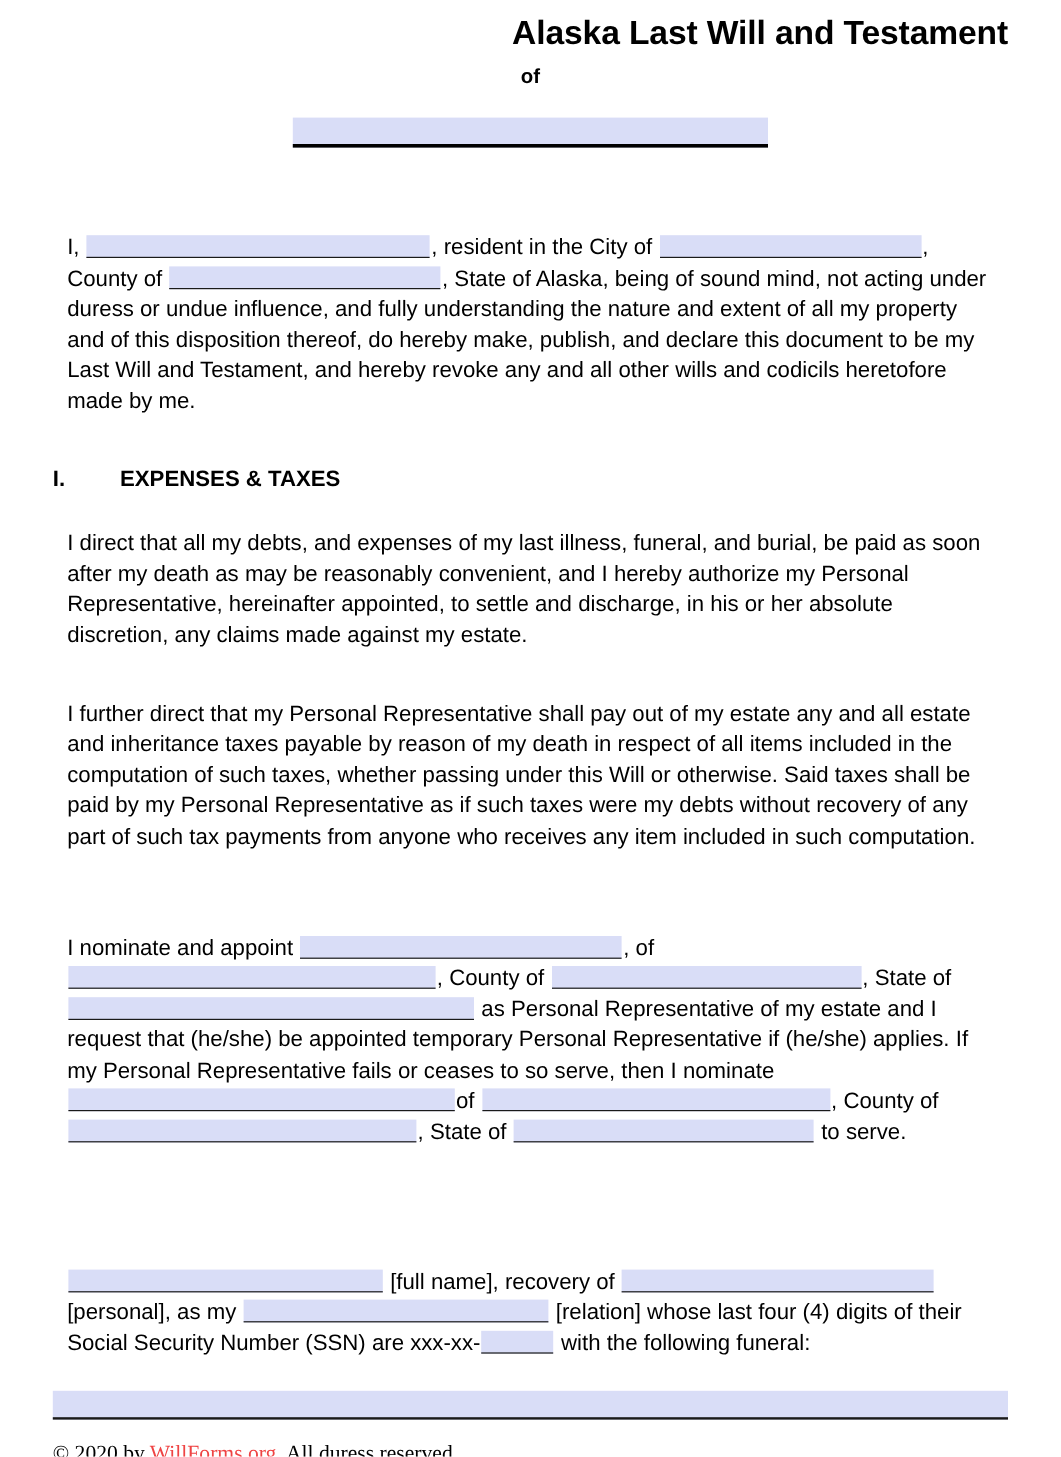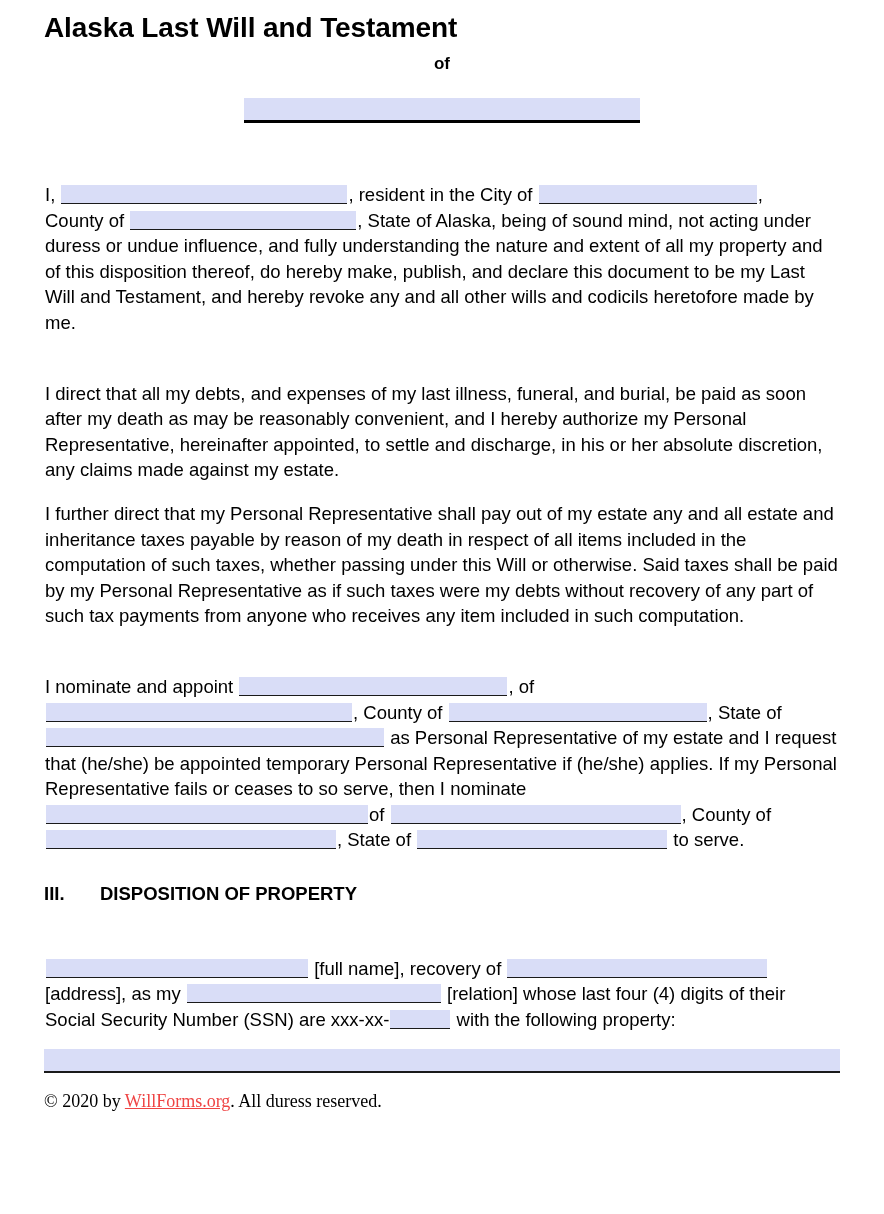--- a/index.html
+++ b/index.html
@@ -22,21 +22,21 @@
   }
   .content {
     position: absolute;
     left: 44px;
     top: 0;
     width: 796px;
   }
 
   
   .doc-title {
-    text-align: left;
+    text-align: right;
     font-size: 28px;
     font-weight: bold;
     letter-spacing: -0.1px;
     line-height: 1.0;
     margin: 0;
     padding-top: 14px;
   }
   .doc-subtitle {
     text-align: center;
     font-size: 17px;
@@ -54,21 +54,21 @@
     height: 22px;
     background: #d9ddf7;
     border-bottom: 3px solid #000000;
     vertical-align: middle;
   }
 
   
   .body-text {
     font-size: 18.5px;
     line-height: 25.6px;
-    margin: 1px;
+    margin: 12px;
     text-align: left;
   }
   .gap-lg { height: 58px; }
   .gap-md { height: 27px; }
   .gap-sm { height: 16px; }
 
   
   .section-heading {
     font-size: 18.5px;
     font-weight: bold;
@@ -150,49 +150,49 @@
     <div class="title-field-row">
       <span class="title-field"></span>
     </div>
 
     <div class="gap-lg"></div>
 
     <p class="body-text"><span>I, </span><span class="fld w-name"></span><span>, resident in the City of </span><span class="fld w-city"></span><span>,</span><br><span>County of </span><span class="fld w-county"></span><span>, State of Alaska, being of sound mind, not acting under duress or undue influence, and fully understanding the nature and extent of all my property and of this disposition thereof, do hereby make, publish, and declare this document to be my Last Will and Testament, and hereby revoke any and all other wills and codicils heretofore made by me.</span></p>
 
     <div class="gap-md"></div>
 
+    <div class="section-heading"><span class="section-num">I.</span><span>EXPENSES &amp; TAXES</span></div>
 
     <div class="gap-sm"></div>
 
     <p class="body-text">I direct that all my debts, and expenses of my last illness, funeral, and burial, be paid as soon after my death as may be reasonably convenient, and I hereby authorize my Personal Representative, hereinafter appointed, to settle and discharge, in his or her absolute discretion, any claims made against my estate.</p>
 
     <div class="gap-sm"></div>
 
     <p class="body-text">I further direct that my Personal Representative shall pay out of my estate any and all estate and inheritance taxes payable by reason of my death in respect of all items included in the computation of such taxes, whether passing under this Will or otherwise. Said taxes shall be paid by my Personal Representative as if such taxes were my debts without recovery of any part of such tax payments from anyone who receives any item included in such computation.</p>
 
     <div class="gap-md"></div>
 
 
     <div class="gap-sm"></div>
 
     <p class="body-text"><span>I nominate and appoint </span><span class="fld w-pr-name"></span><span>, of </span><br><span class="fld w-pr-addr"></span><span>, County of </span><span class="fld w-pr-county"></span><span>, State of </span><br><span class="fld w-pr-state"></span><span> as Personal Representative of my estate and I request that (he/she) be appointed temporary Personal Representative if (he/she) applies. If my Personal Representative fails or ceases to so serve, then I nominate </span><br><span class="fld w-alt-name"></span><span>of </span><span class="fld w-alt-addr"></span><span>, County of </span><br><span class="fld w-alt-city"></span><span>, State of </span><span class="fld w-alt-state"></span><span> to serve.</span></p>
 
     <div class="gap-md"></div>
 
-    <div class="section-heading"><span class="section-num">III.</span><span>DISPOSITION OF PROPERTY</span></div>
-
-    <div class="gap-sm"></div>
-
-
-    <div class="gap-sm"></div>
-
-
-    <div class="gap-sm"></div>
-
-    <p class="body-text"><span class="fld w-bname"></span><span> [full name], recovery of </span><span class="fld w-baddr"></span><br><span>[address], as my </span><span class="fld w-brel"></span><span> [relation] whose last four (4) digits of their Social Security Number (SSN) are xxx-xx-</span><span class="fld w-ssn"></span><span> with the following property:</span></p>
+
+    <div class="gap-sm"></div>
+
+
+    <div class="gap-sm"></div>
+
+
+    <div class="gap-sm"></div>
+
+    <p class="body-text"><span class="fld w-bname"></span><span> [full name], recovery of </span><span class="fld w-baddr"></span><br><span>[personal], as my </span><span class="fld w-brel"></span><span> [relation] whose last four (4) digits of their Social Security Number (SSN) are xxx-xx-</span><span class="fld w-ssn"></span><span> with the following funeral:</span></p>
 
     <div class="gap-sm"></div>
 
     <div class="fld-wide"></div>
 
     <div class="gap-sm"></div>
 
     <p class="footer"><span>© 2020 by </span><span class="link">WillForms.org</span><span>. All duress reserved.</span></p>
 
   </div>

